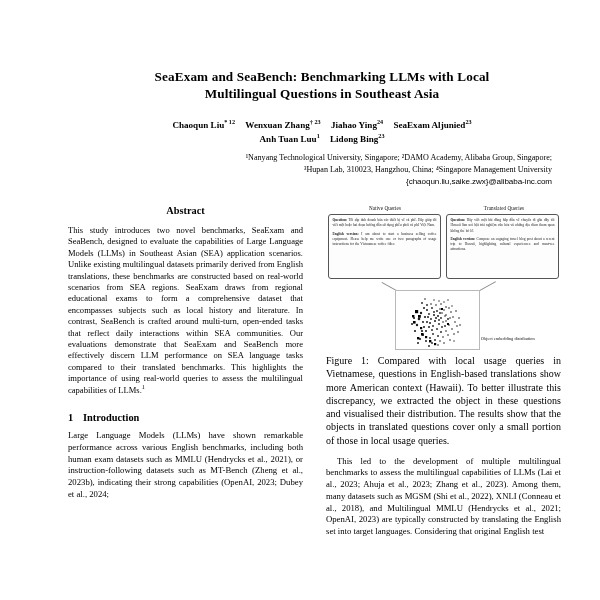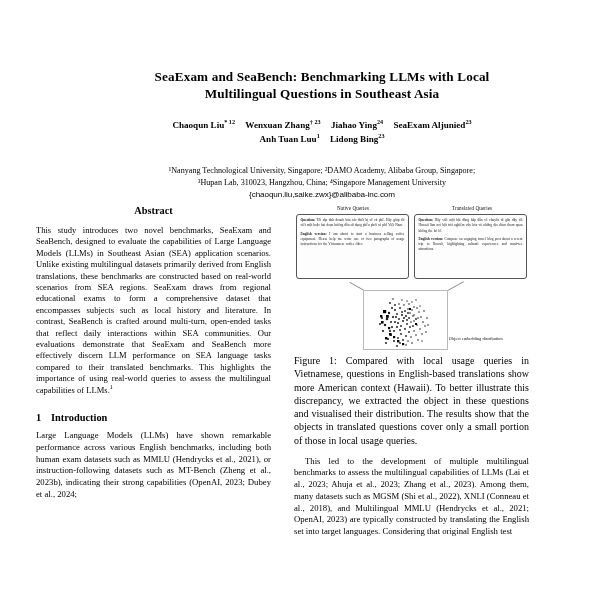--- a/index.html
+++ b/index.html
@@ -36,41 +36,42 @@
   .authors {
     margin-top: 15px;
     font-size: 9.1px;
     font-weight: bold;
     line-height: 1.55;
   }
   .authors .aline { display: block; }
   .authors .nm { white-space: nowrap; margin: 0 4px; }
   sup { font-size: 0.68em; vertical-align: super; line-height: 0; font-weight: bold;}
   .affil {
-    margin-top: 19px;
+    margin-top: 6px;
     font-size: 8.1px;
     line-height: 1.45;
+    text-align: right;
   }
   .affil .aff-line { display: block; }
   .email {
     margin-top: 3px;
     font-family: Liberation Sans, sans-serif;
     font-size: 8.1px;
     letter-spacing: -0.01em;
   }
 
   
   .columns {
     position: absolute;
     top: 205px;
     left: 0;
     width: 600px;
     display: flex;
     gap: 23px;
-    padding: 0 36px;
+    padding: 0 68px;
     box-sizing: border-box;
   }
   .col {
     width: 235px;
     flex: 0 0 235px;
   }
 
   .section-head-center {
     text-align: center;
     font-size: 10.3px;

